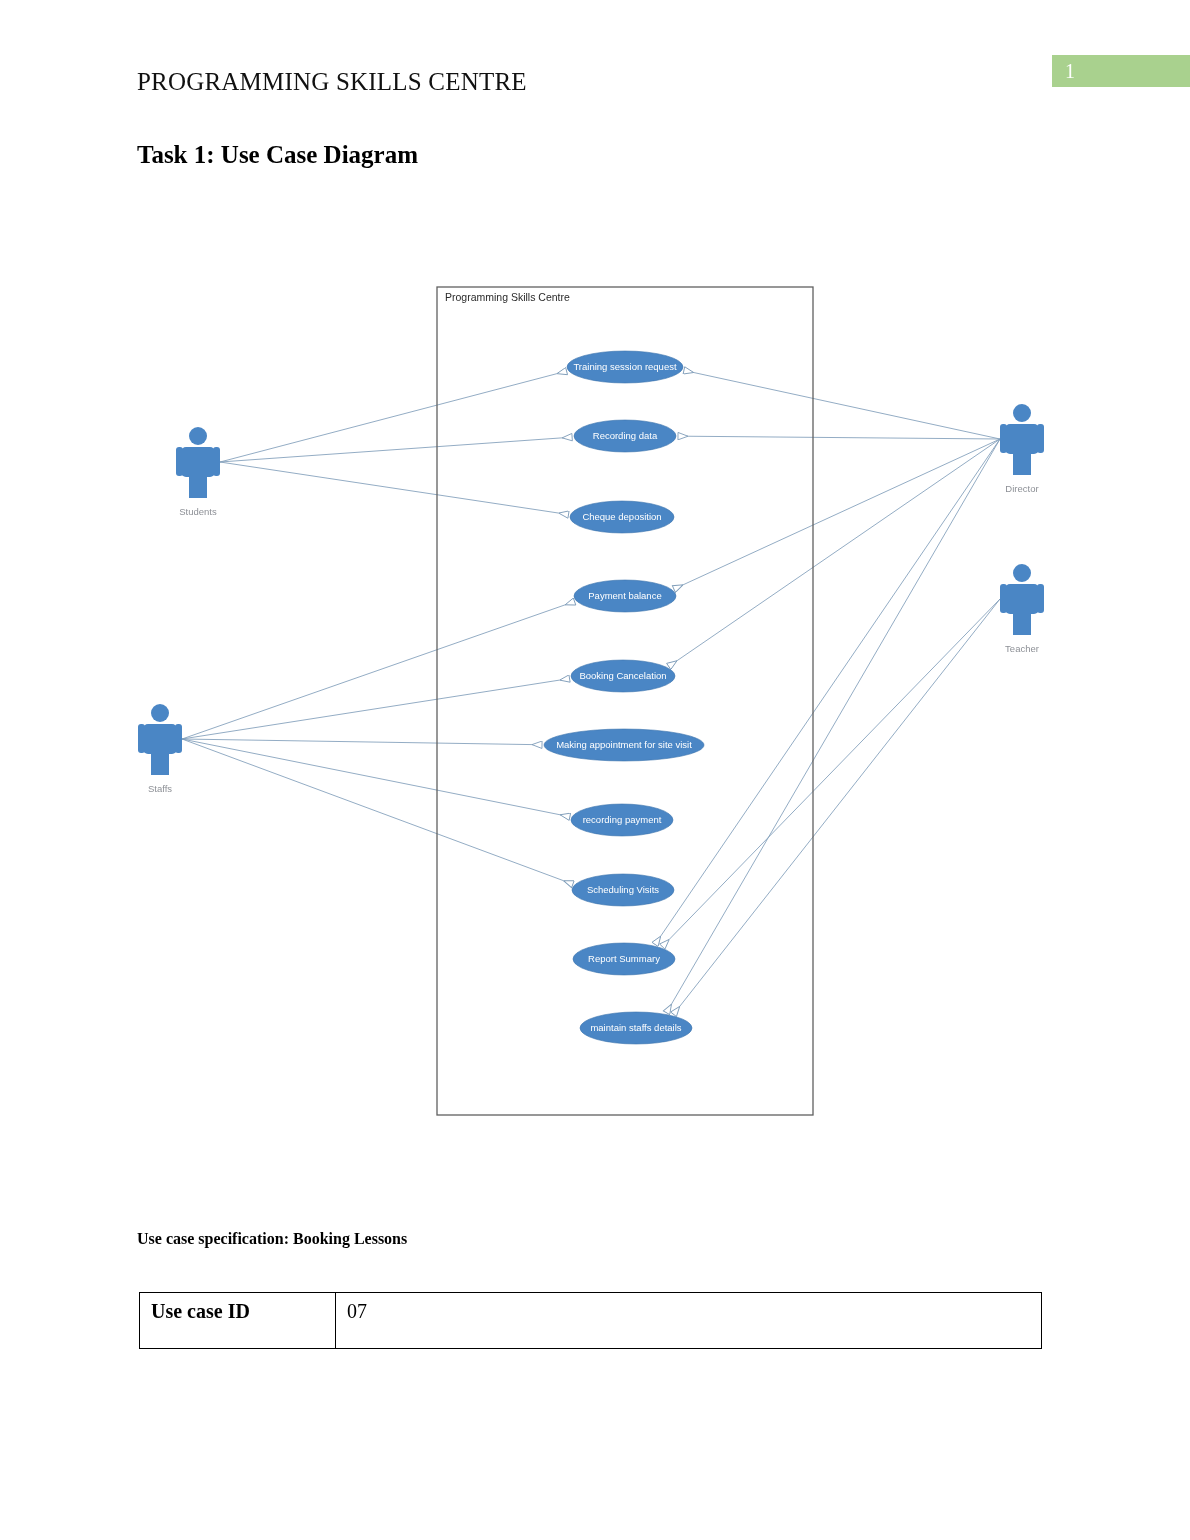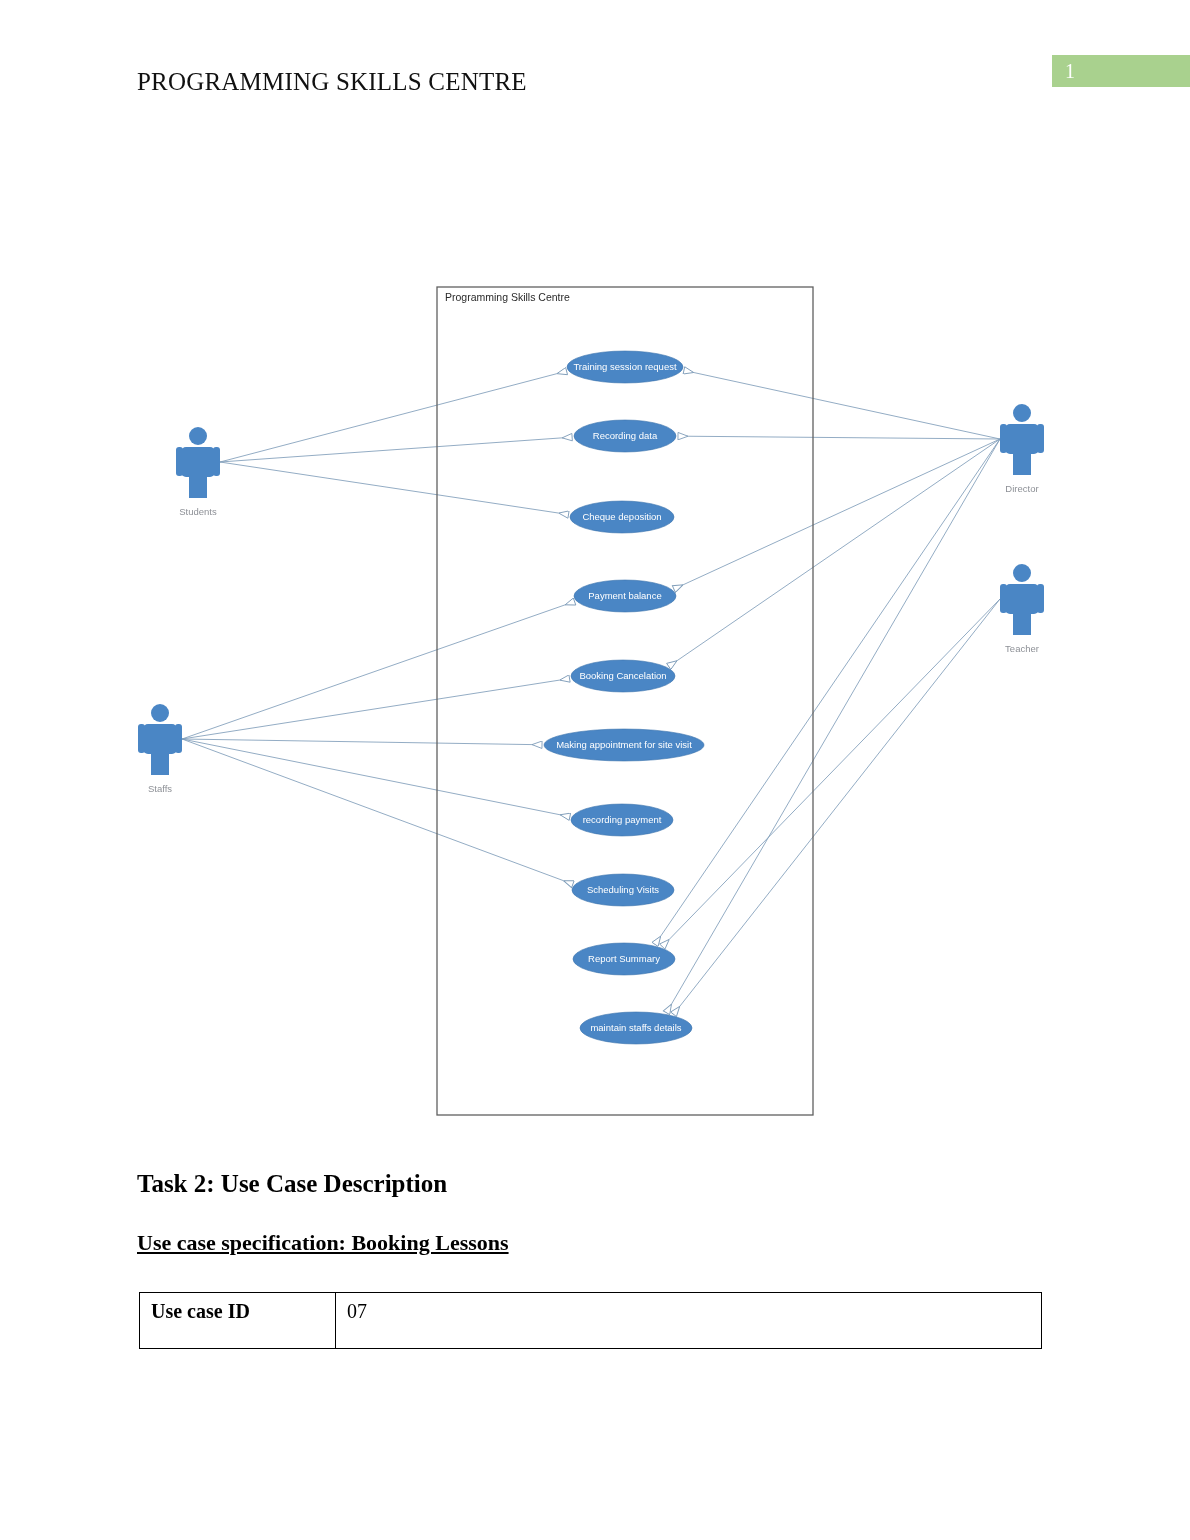--- a/index.html
+++ b/index.html
@@ -52,25 +52,24 @@
     color: #000000;
     white-space: nowrap;
   }
   #task1-heading { top: 141px; }
   #task2-heading { top: 1170px; }
 
   .sub-heading {
     position: absolute;
     left: 137px;
     top: 1230px;
-    font-size: 22px;
+    font-size: 16px;
     font-weight: bold;
     color: #000000;
     white-space: nowrap;
-    text-decoration: underline;
   }
 
   
   #diagram {
     position: absolute;
     left: 0;
     top: 250px;
     width: 1190px;
     height: 900px;
   }
@@ -121,20 +120,21 @@
 </style>
 </head>
 <body>
 
 <div id="page">
 
   <div class="page-badge">1</div>
 
   <div class="doc-header">PROGRAMMING SKILLS CENTRE</div>
 
+  <div class="task-heading" id="task1-heading">Task 1: Use Case Diagram</div>
 
   <div id="diagram">
     <svg id="diagram-svg" width="1190" height="900" viewBox="0 0 1190 900">
       <defs>
         <marker id="uml-arrow" markerWidth="12" markerHeight="12" refX="10" refY="4" orient="auto" markerUnits="userSpaceOnUse">
           <path d="M0,4 L10,0.3 L10,7.7 Z" fill="#ffffff" stroke="#7f9db9" stroke-width="0.9"></path>
         </marker>
       </defs>
 
       <g id="links-layer">
@@ -231,21 +231,20 @@
             <rect x="1005" y="334" width="34" height="30" rx="5" fill="#4a86c5"></rect>
             <rect x="1000" y="334" width="7" height="29" rx="3" fill="#4a86c5"></rect>
             <rect x="1037" y="334" width="7" height="29" rx="3" fill="#4a86c5"></rect>
             <rect x="1013" y="359" width="18" height="26" fill="#4a86c5"></rect>
             <text x="1022" y="402" class="actor-label">Teacher</text>
           </g>
         </g>
     </svg>
   </div>
 
-  <div class="task-heading" id="task2-heading">Task 2: Use Case Description</div>
 
   <div class="sub-heading">Use case specification: Booking Lessons</div>
 
   <table id="uc-table">
     <tbody>
       <tr class="r0">
         <td class="k">Use case ID</td>
         <td>07</td>
       </tr>
     </tbody>

